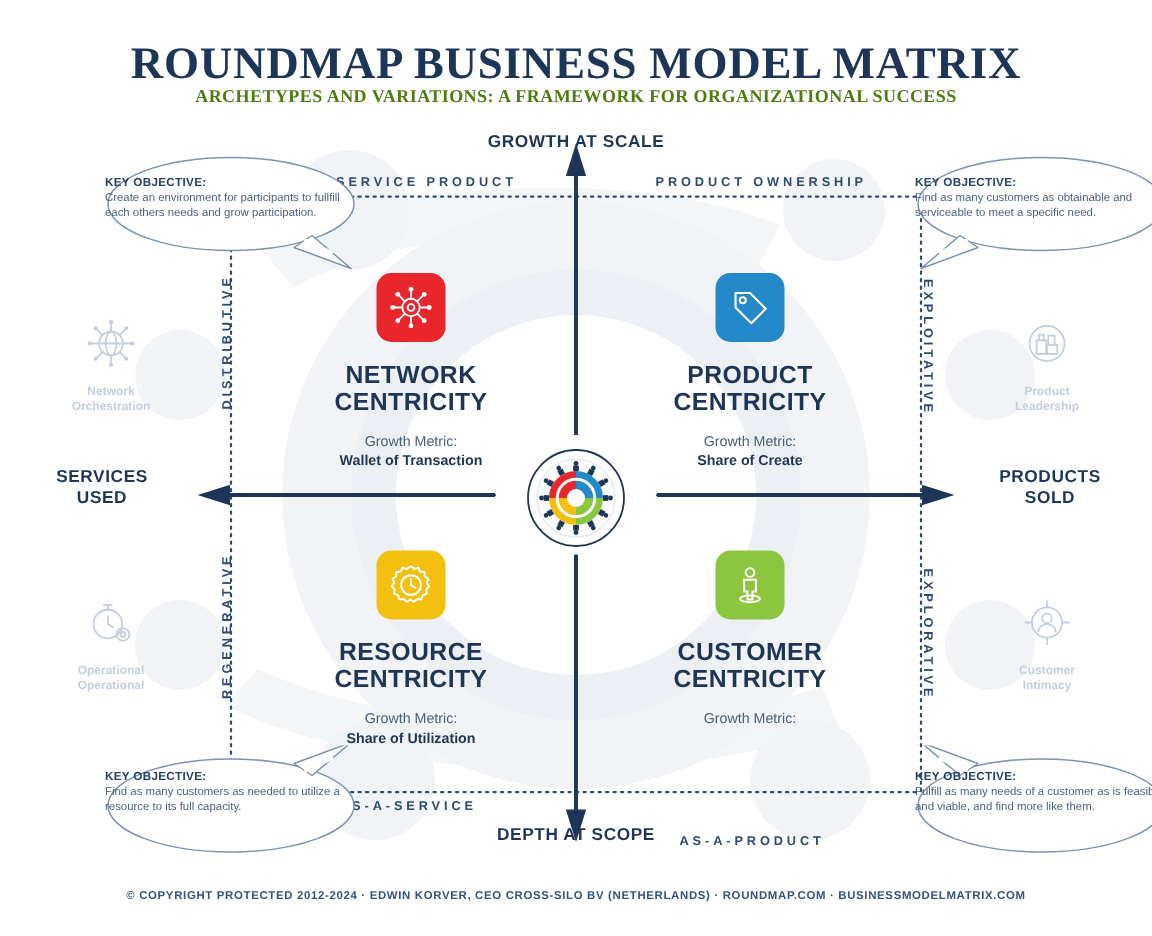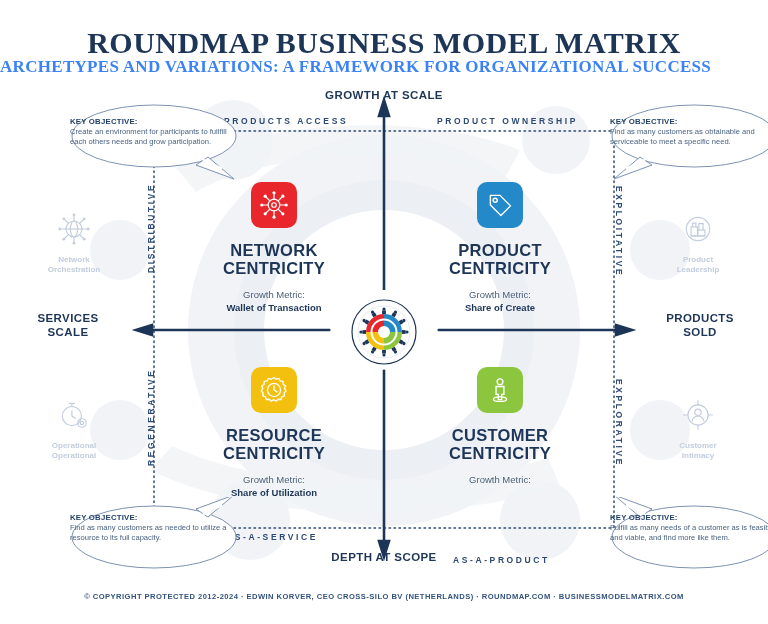--- a/index.html
+++ b/index.html
@@ -42,25 +42,26 @@
     font-size: 30px;
     letter-spacing: 0.5px;
     color: #1d3557;
     z-index: 5;
   }
   .subtitle {
     position: absolute;
     top: 57px;
     left: 0;
     width: 768px;
+    text-align: center;
     font-family: "Liberation Serif", serif;
     font-weight: bold;
-    font-size: 17px;
+    font-size: 12px;
     letter-spacing: 0.3px;
-    color: #3b82f6;
+    color: #4d7c0f;
     z-index: 5;
   }
 
   
   .axis-cap {
     position: absolute;
     font-weight: bold;
     font-size: 11.5px;
     color: #1d3557;
     letter-spacing: 0.4px;
@@ -271,28 +272,28 @@
     </g>
   </svg>
 
   <div class="title">ROUNDMAP BUSINESS MODEL MATRIX</div>
   <div class="subtitle">ARCHETYPES AND VARIATIONS: A FRAMEWORK FOR ORGANIZATIONAL SUCCESS</div>
 
   <div class="axis-cap" id="cap-top">GROWTH AT SCALE</div>
   <div class="axis-cap" id="cap-bottom">DEPTH AT SCOPE</div>
   <div class="axis-cap" id="cap-left">
     <div>SERVICES</div>
-    <div>SCALE</div>
+    <div>USED</div>
   </div>
   <div class="axis-cap" id="cap-right">
     <div>PRODUCTS</div>
     <div>SOLD</div>
   </div>
 
-  <div class="edge-label" id="edge-service-access">PRODUCTS ACCESS</div>
+  <div class="edge-label" id="edge-service-access">SERVICE PRODUCT</div>
   <div class="edge-label" id="edge-product-owner">PRODUCT OWNERSHIP</div>
   <div class="edge-label" id="edge-as-a-service">AS-A-SERVICE</div>
   <div class="edge-label" id="edge-as-a-product">AS-A-PRODUCT</div>
 
   <div class="edge-vert" id="edge-distributive">DISTRIBUTIVE</div>
   <div class="edge-vert" id="edge-regenerative">REGENERATIVE</div>
   <div class="edge-vert" id="edge-exploitative">EXPLOITATIVE</div>
   <div class="edge-vert" id="edge-explorative">EXPLORATIVE</div>
 
   <div class="quad" id="quad-network">

